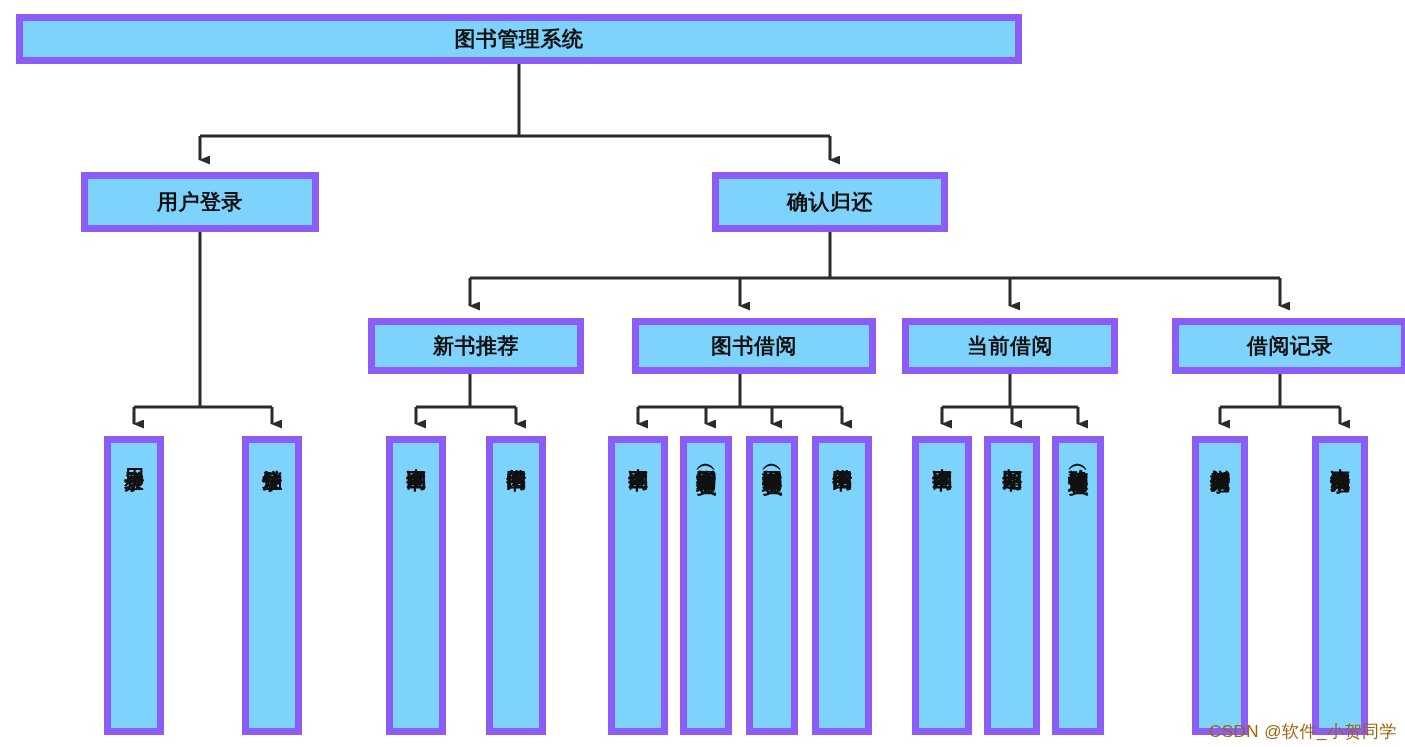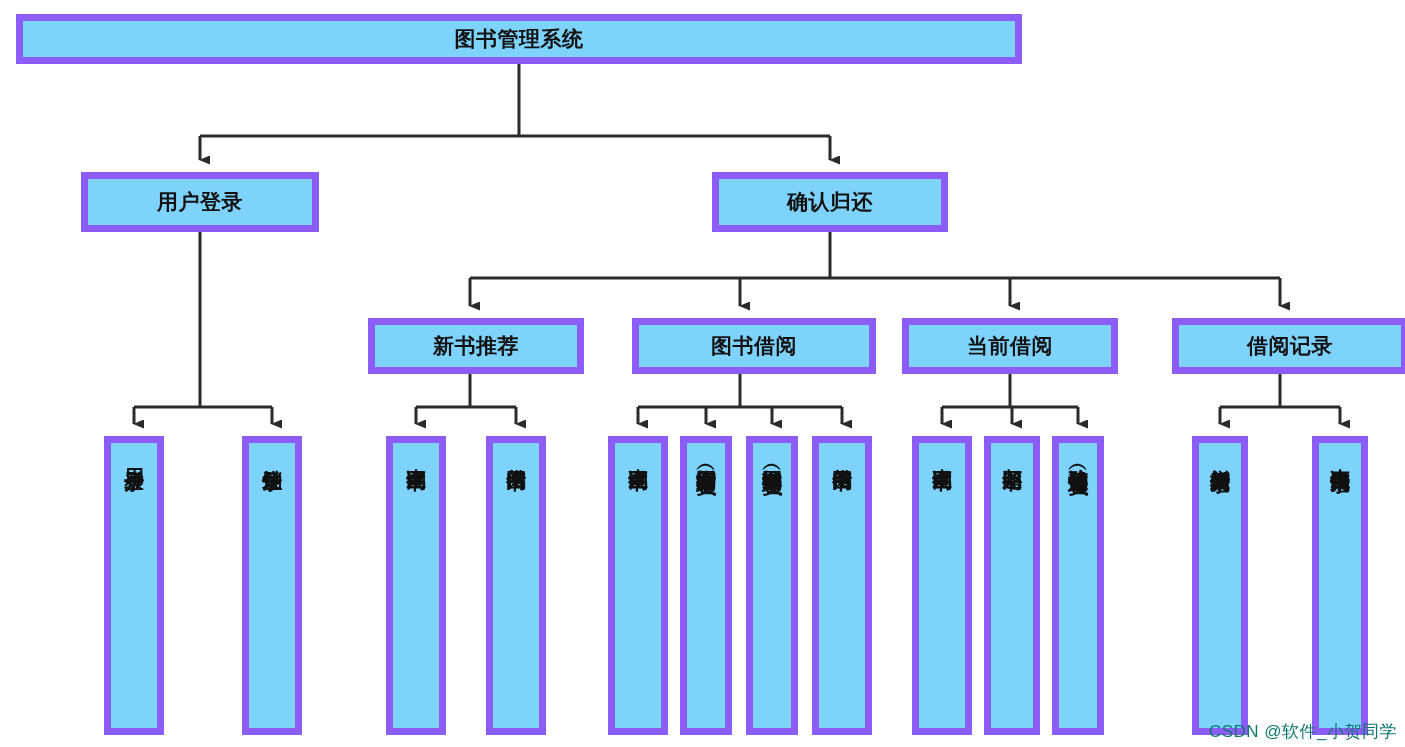--- a/index.html
+++ b/index.html
@@ -54,21 +54,21 @@
   .node.vert .vlabel {
     writing-mode: vertical-rl;
     text-orientation: upright;
     display: block;
   }
   #watermark {
     position: absolute;
     right: 8px;
     bottom: 4px;
     font-size: 17px;
-    color: #0f766e;
+    color: #a16207;
     letter-spacing: 0.5px;
     white-space: nowrap;
     z-index: 3;
     font-family: "Liberation Sans", "DejaVu Sans", sans-serif;
   }
 </style>
 </head>
 <body>
 
 <div id="canvas">

